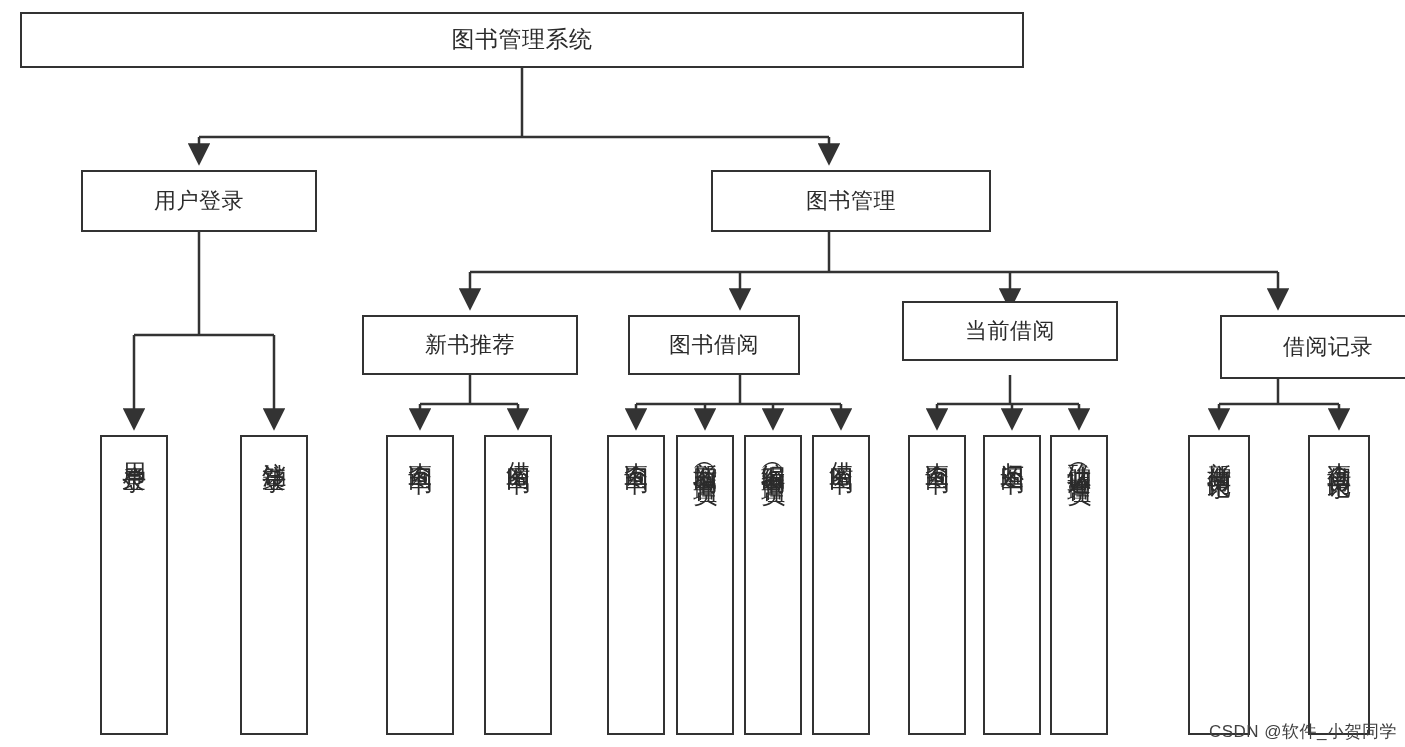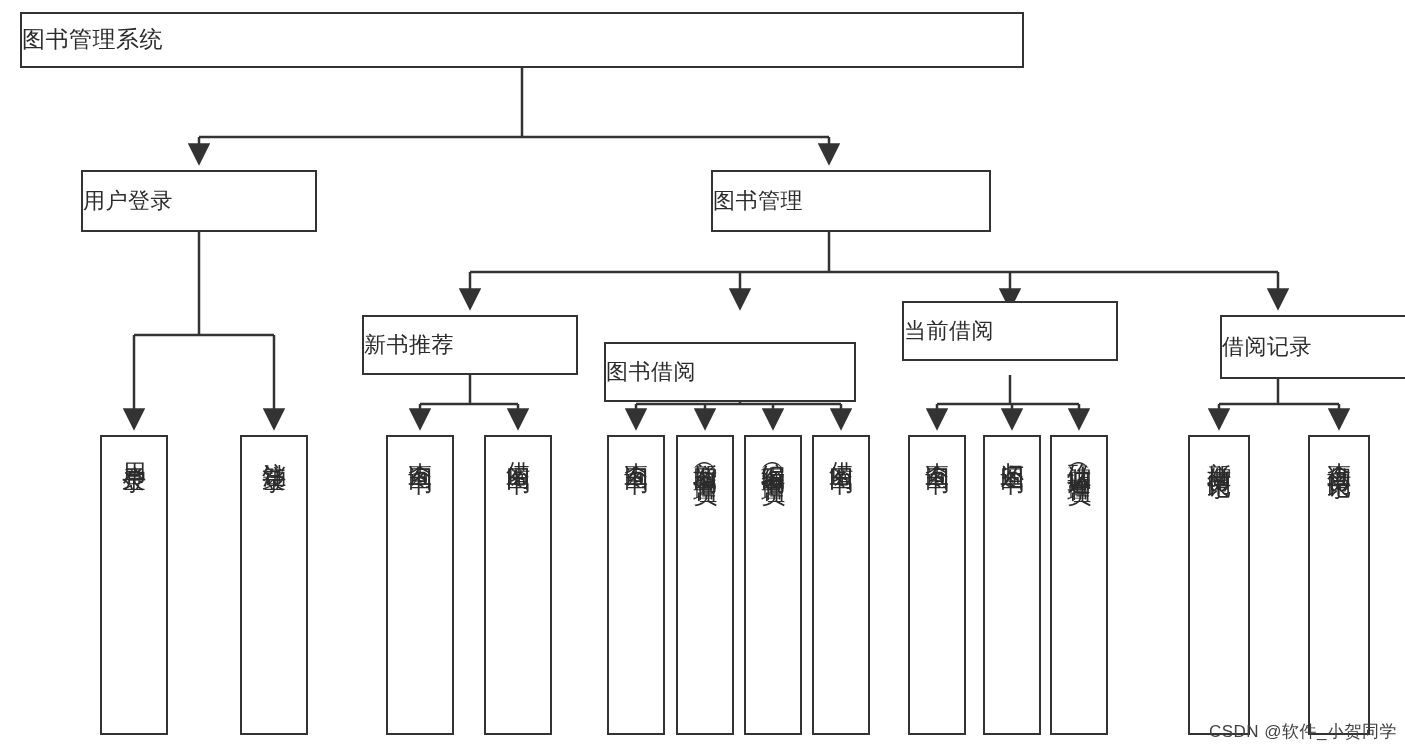--- a/index.html
+++ b/index.html
@@ -25,21 +25,21 @@
     height: 747px;
     pointer-events: none;
   }
   .node {
     position: absolute;
     box-sizing: border-box;
     border: 2px solid #333333;
     background: #ffffff;
     display: flex;
     align-items: center;
-    justify-content: flex-start;
+    justify-content: center;
     color: #2b2b2b;
   }
   .node .lbl {
     display: block;
     text-align: center;
     line-height: 1.18;
     letter-spacing: 0.5px;
   }
   .node.horiz .lbl {
     writing-mode: horizontal-tb;
@@ -130,21 +130,21 @@
   <div class="node horiz" style="left:81px;top:170px;width:236px;height:62px;">
     <span class="lbl">用户登录</span>
   </div>
   <div class="node horiz" style="left:711px;top:170px;width:280px;height:62px;">
     <span class="lbl">图书管理</span>
   </div>
 
   <div class="node horiz" style="left:362px;top:315px;width:216px;height:60px;">
     <span class="lbl">新书推荐</span>
   </div>
-  <div class="node horiz" style="left:604px;top:315px;width:252px;height:60px;margin-top:27px;">
+  <div class="node horiz" style="left:628px;top:315px;width:172px;height:60px;">
     <span class="lbl">图书借阅</span>
   </div>
   <div class="node horiz" style="left:902px;top:301px;width:216px;height:60px;">
     <span class="lbl">当前借阅</span>
   </div>
   <div class="node horiz" style="left:1220px;top:315px;width:216px;height:64px;">
     <span class="lbl">借阅记录</span>
   </div>
 
   <div class="node vert" style="left:100px;top:435px;width:68px;height:300px;">

